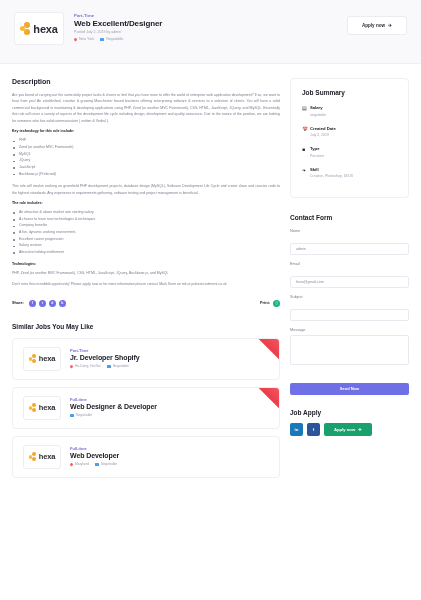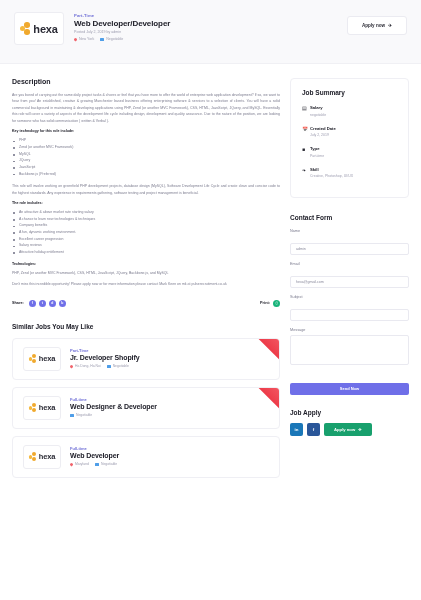--- a/index.html
+++ b/index.html
@@ -159,21 +159,21 @@
           <span class="logo-mark">
               <i class="a"></i>
               <i class="b"></i>
               <i class="c"></i>
             </span>
           <span class="logo-text">hexa</span>
         </div>
       </div>
       <div class="head-meta">
         <span class="tag-parttime">Part-Time</span>
-        <div class="job-title">Web Developer/Developer</div>
+        <div class="job-title">Web Excellent/Designer</div>
         <span class="posted">Posted July 2, 2019 by admin</span>
         <div class="loc-row">
           <span class="loc-item">
             <i class="pin"></i>
             <span>New York</span>
           </span>
           <span class="loc-item">
             <i class="money"></i>
             <span>Negotiable</span>
           </span>

